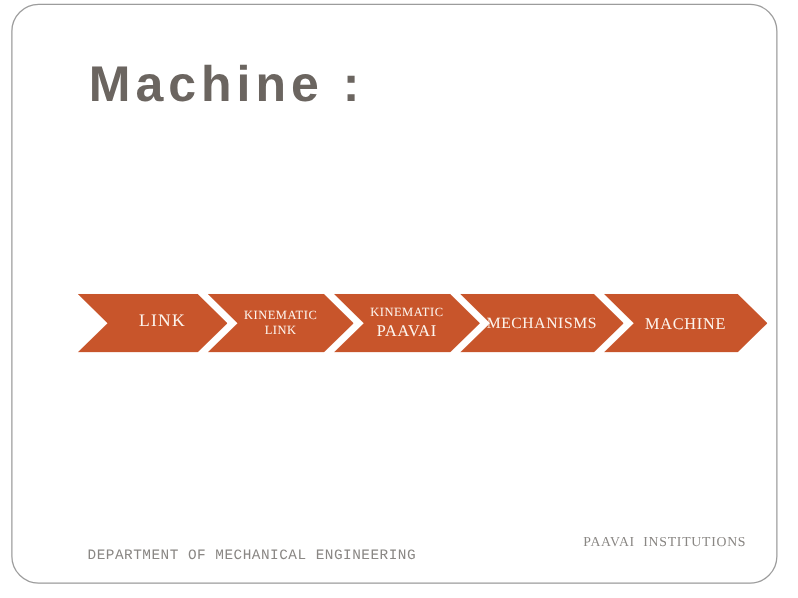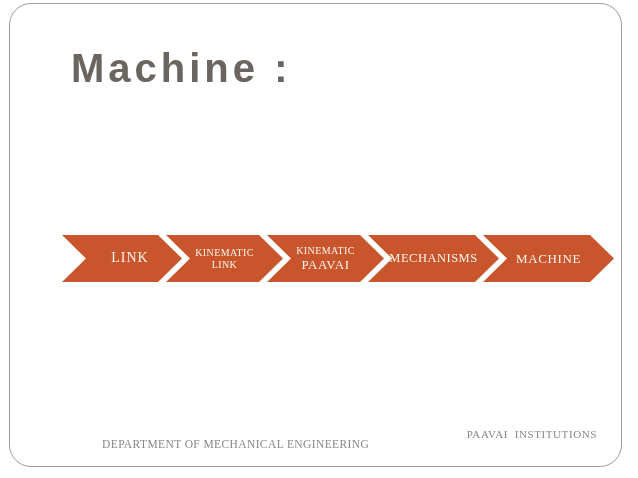--- a/index.html
+++ b/index.html
@@ -67,26 +67,25 @@
   .c4 { width: 131px; }
   .c5 { width: 131px; justify-content: center; }
   .t-lg  { font-size: 14px; letter-spacing: 1px; margin-left: 16px; }
   .t-sm  { font-size: 10px; letter-spacing: 0.4px; }
   .t-md  { font-size: 13px; letter-spacing: 0.6px; }
   .t-md2 { font-size: 12.5px; letter-spacing: 0.5px; }
   .footer-left {
     position: absolute;
     left: 70px;
     top: 438px;
-    font-family: Liberation Serif, serif;
+    font-family: Liberation Mono, monospace;
     font-size: 11.5px;
     letter-spacing: 0.4px;
     color: #8a8784;
     white-space: pre;
-    margin-left: 32px;
   }
   .footer-right {
     position: absolute;
     right: 41px;
     top: 428px;
     font-family: "Liberation Serif", serif;
     font-size: 11px;
     letter-spacing: 0.6px;
     color: #8a8784;
     white-space: pre;

